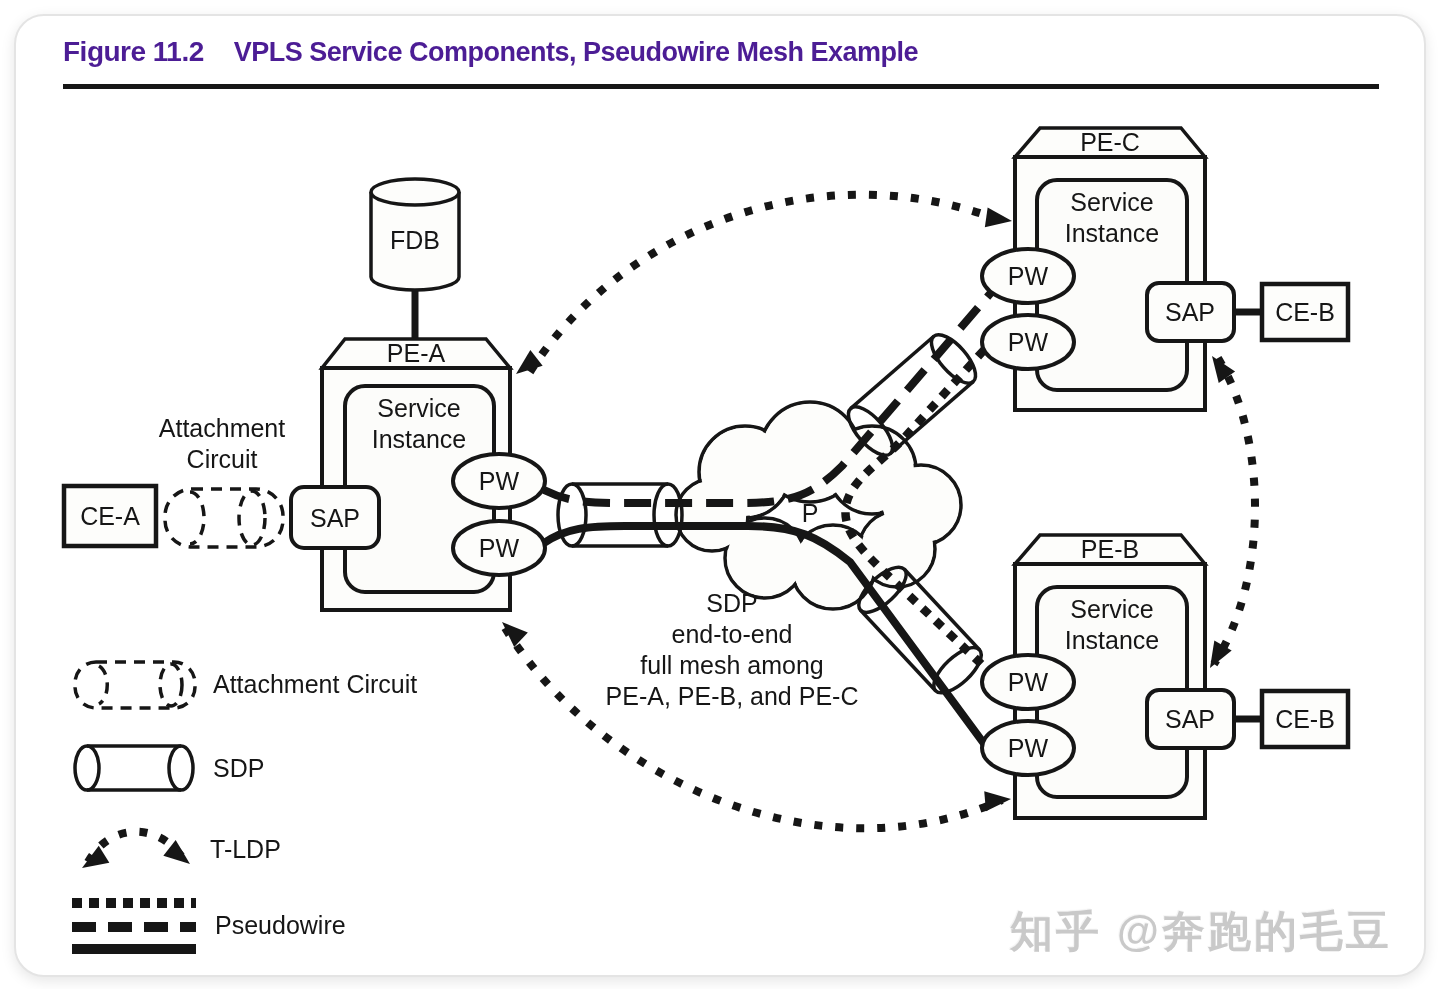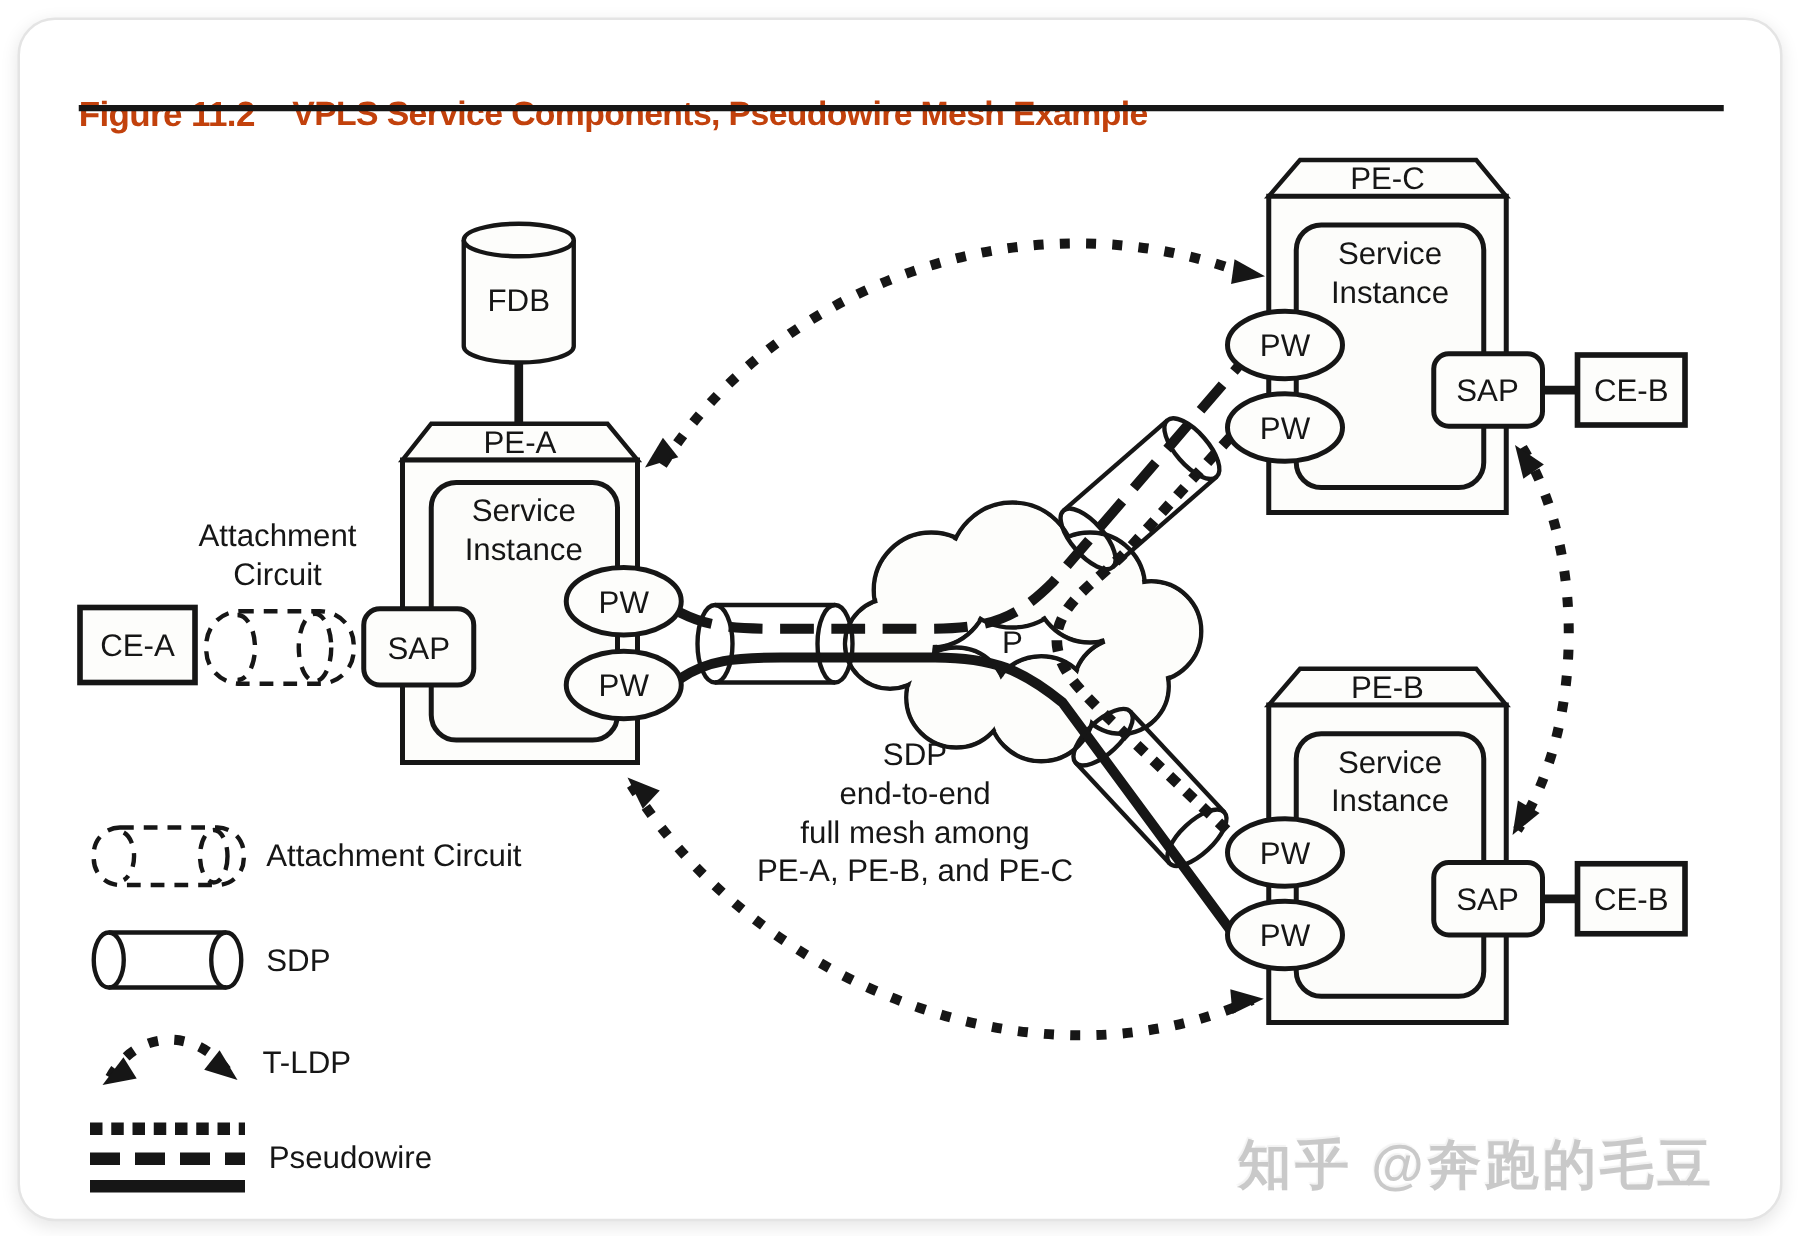--- a/index.html
+++ b/index.html
@@ -7,32 +7,32 @@
     width:1440px;height:989px;position:relative;overflow:hidden;
     background:#ffffff;font-family:"Liberation Sans",sans-serif;
   }
   .card{
     position:absolute;left:14px;top:14px;right:14px;bottom:12px;
     background:#ffffff;border:2px solid #e4e4e4;border-radius:30px;
     box-shadow:0 4px 14px rgba(0,0,0,0.10);
   }
   .title-row{
     position:absolute;left:63px;top:36px;z-index:3;
-    display:flex;align-items:flex-start;gap:30px;color:#c2410c;
-    letter-spacing:-0.5px;white-space:nowrap;margin-top:40px;
+    display:flex;align-items:flex-end;gap:30px;color:#4c1d95;
+    letter-spacing:-0.5px;white-space:nowrap;
   }
   .fig-num{font-size:28px;font-weight:800;}
   .fig-title{font-size:27px;font-weight:700;}
   .title-rule{
     position:absolute;left:63px;top:84px;width:1316px;height:5px;
     background:#161616;z-index:3;
   }
   svg.diagram{position:absolute;left:0;top:0;width:1440px;height:989px;z-index:2;}
   .watermark{
-    position:absolute;right:68px;bottom:28px;z-index:4;
+    position:absolute;right:48px;bottom:28px;z-index:4;
     font-size:43px;font-weight:700;letter-spacing:3px;color:#c9c9c9;
     text-shadow:2px 2px 1px rgba(255,255,255,0.95), -1px -1px 1px rgba(0,0,0,0.05);
   }
   text{font-family:"Liberation Sans",sans-serif;fill:#161616;}
   .lbl{font-size:25px;}
 </style>
 </head>
 <body>
 
 <div class="card"></div>

